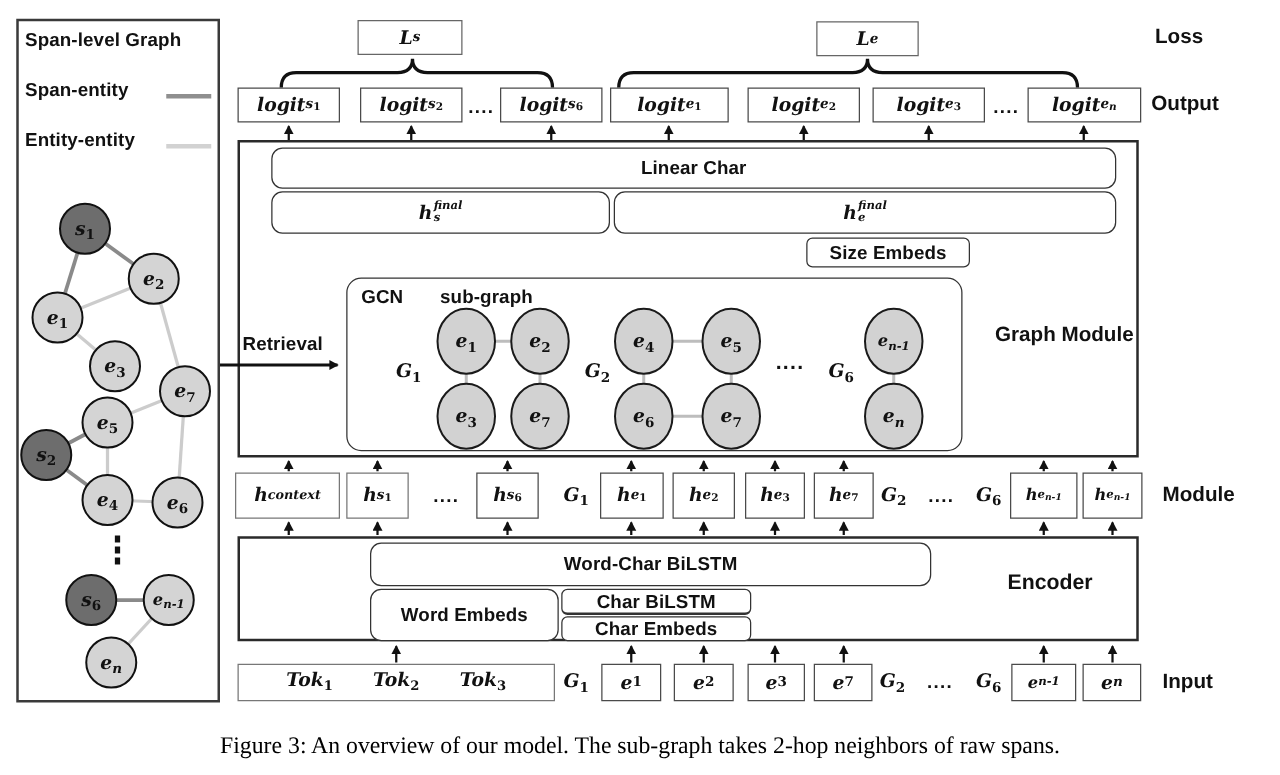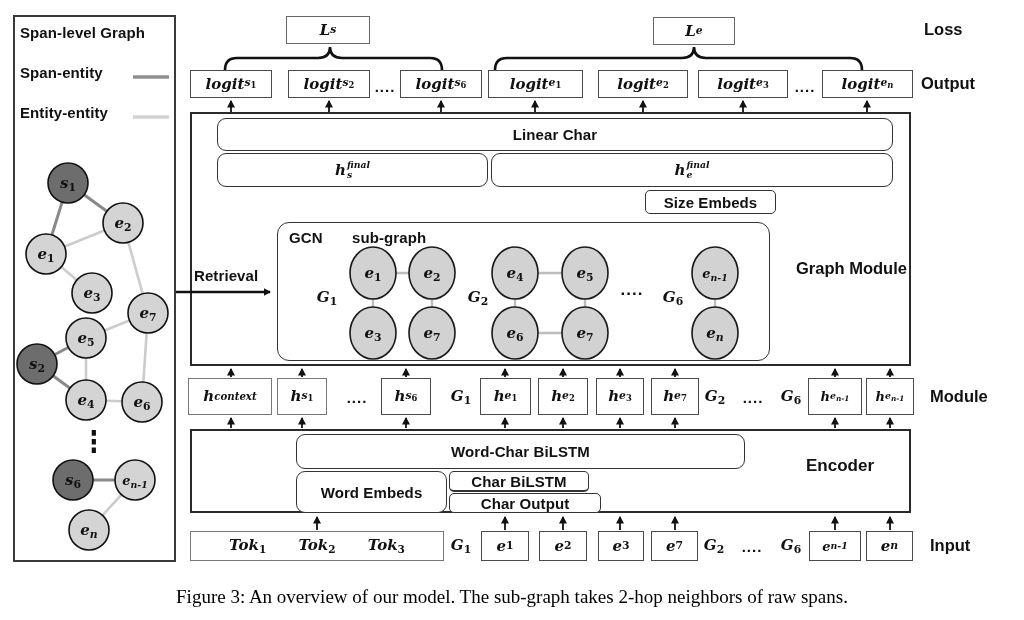--- a/index.html
+++ b/index.html
@@ -294,22 +294,22 @@
     </div>
   <div class="box math" style="left:866px;top:378px;width:48px;height:37px;font-size:13px;">
       <span class="mb">h</span>
       <sub class="msub"><i>e</i><span class="mss"><i>n-1</i></span></sub>
     </div>
   <div class="sidelabel" style="left:930px;top:387px;">Module</div>
 
   <div class="bigbox" style="left:190px;top:429px;width:721px;height:84px;"></div>
   <div class="box rb8 slabel" style="left:296px;top:434px;width:449px;height:35px;">Word-Char BiLSTM</div>
   <div class="box rb8 slabel" style="left:296px;top:471px;width:151px;height:42px;">Word Embeds</div>
-  <div class="box rb5 slabel" style="left:449px;top:471px;width:140px;height:21px;border-bottom-width:2.5px;">Char BiLSTM</div>
-  <div class="box rb5 slabel" style="left:449px;top:493px;width:152px;height:20px;">Char Output</div>
+  <div class="box rb5 slabel" style="left:449px;top:471px;width:152px;height:21px;border-bottom-width:2.5px;">Char BiLSTM</div>
+  <div class="box rb5 slabel" style="left:449px;top:493px;width:152px;height:20px;">Char Embeds</div>
   <div class="sidelabel" style="left:806px;top:456px;font-size:17px;">Encoder</div>
 
   <div class="box" style="left:190px;top:531px;width:254px;height:30px;justify-content:space-around;padding:0 22px;border-color:#777;">
     <span class="math tok"><span class="mb">Tok</span><sub class="msub">1</sub></span>
     <span class="math tok"><span class="mb">Tok</span><sub class="msub">2</sub></span>
     <span class="math tok"><span class="mb">Tok</span><sub class="msub">3</sub></span>
   </div>
   <div class="nlab math" style="left:461px;top:546px;"><span class="mb">G</span><sub class="msub">1</sub></div>
   <div class="box math" style="left:481px;top:531px;width:48px;height:30px;">
       <span class="mb">e</span>

